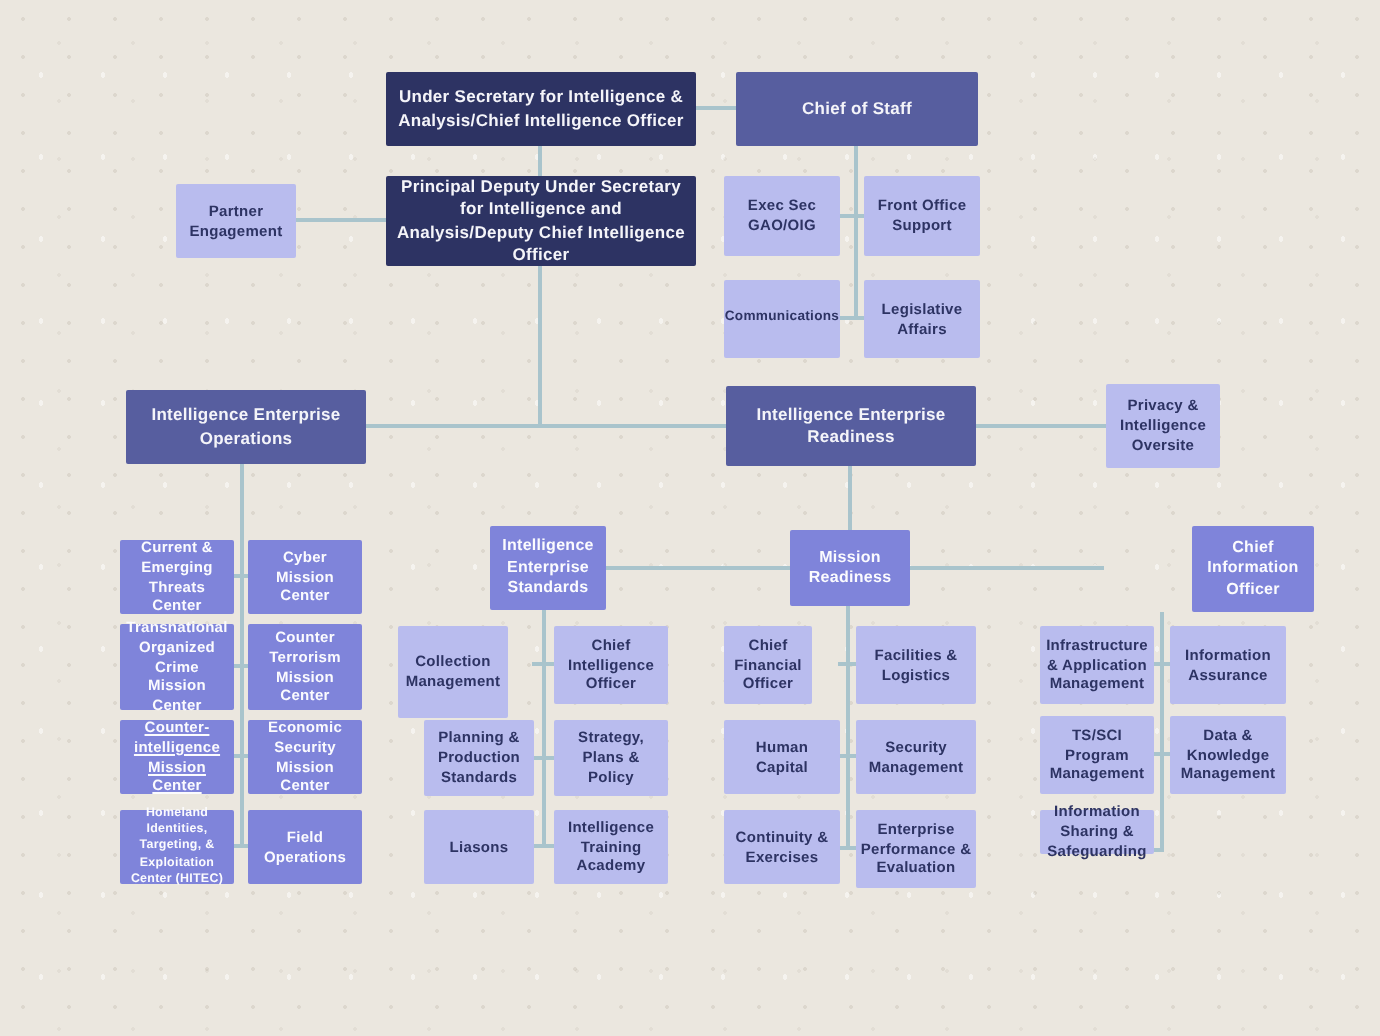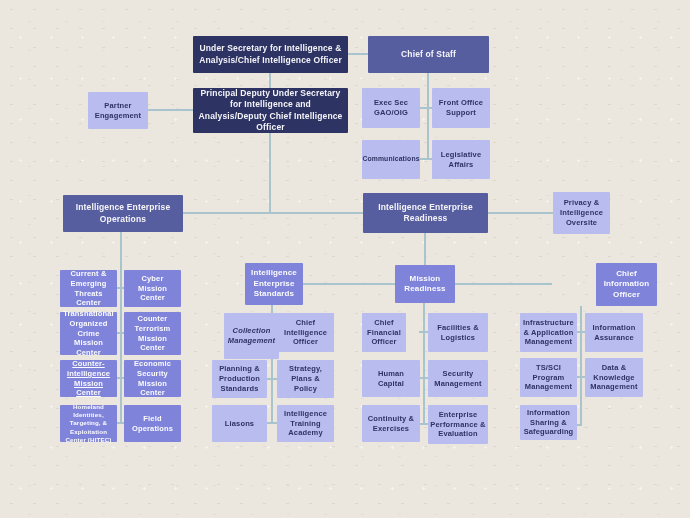--- a/index.html
+++ b/index.html
@@ -90,35 +90,35 @@
   <div class="node med" style="left:60px;top:270px;width:57px;height:37px;">Current &amp; Emerging Threats Center</div>
   <div class="node med" style="left:124px;top:270px;width:57px;height:37px;">Cyber Mission Center</div>
   <div class="node med" style="left:60px;top:312px;width:57px;height:43px;">Transnational Organized Crime Mission Center</div>
   <div class="node med" style="left:124px;top:312px;width:57px;height:43px;">Counter Terrorism Mission Center</div>
   <div class="node med" style="left:60px;top:360px;width:57px;height:37px;text-decoration:underline;">Counter-intelligence Mission Center</div>
   <div class="node med" style="left:124px;top:360px;width:57px;height:37px;">Economic Security Mission Center</div>
   <div class="node med xs" style="left:60px;top:405px;width:57px;height:37px;">Homeland Identities, Targeting, &amp; Exploitation Center (HITEC)</div>
   <div class="node med" style="left:124px;top:405px;width:57px;height:37px;">Field Operations</div>
 
   <div class="node med-hdr" style="left:245px;top:263px;width:58px;height:42px;">Intelligence Enterprise Standards</div>
-  <div class="node light" style="left:224px;top:313px;width:55px;height:46px;font-style:italic;">Collection Management</div>
+  <div class="node light" style="left:199px;top:313px;width:55px;height:46px;">Collection Management</div>
   <div class="node light" style="left:277px;top:313px;width:57px;height:39px;">Chief Intelligence Officer</div>
   <div class="node light" style="left:212px;top:360px;width:55px;height:38px;">Planning &amp; Production Standards</div>
   <div class="node light" style="left:277px;top:360px;width:57px;height:38px;">Strategy, Plans &amp; Policy</div>
   <div class="node light" style="left:212px;top:405px;width:55px;height:37px;">Liasons</div>
   <div class="node light" style="left:277px;top:405px;width:57px;height:37px;">Intelligence Training Academy</div>
 
   <div class="node med-hdr" style="left:395px;top:265px;width:60px;height:38px;">Mission Readiness</div>
   <div class="node light" style="left:362px;top:313px;width:44px;height:39px;">Chief Financial Officer</div>
   <div class="node light" style="left:428px;top:313px;width:60px;height:39px;">Facilities &amp; Logistics</div>
   <div class="node light" style="left:362px;top:360px;width:58px;height:37px;">Human Capital</div>
   <div class="node light" style="left:428px;top:360px;width:60px;height:37px;">Security Management</div>
   <div class="node light" style="left:362px;top:405px;width:58px;height:37px;">Continuity &amp; Exercises</div>
   <div class="node light" style="left:428px;top:405px;width:60px;height:39px;">Enterprise Performance &amp; Evaluation</div>
 
   <div class="node med-hdr" style="left:552px;top:263px;width:61px;height:43px;margin-left:44px;">Chief Information Officer</div>
   <div class="node light" style="left:520px;top:313px;width:57px;height:39px;">Infrastructure &amp; Application Management</div>
   <div class="node light" style="left:585px;top:313px;width:58px;height:39px;">Information Assurance</div>
   <div class="node light" style="left:520px;top:358px;width:57px;height:39px;text-align:center;">TS/SCI Program Management</div>
   <div class="node light" style="left:585px;top:358px;width:58px;height:39px;">Data &amp; Knowledge Management</div>
-  <div class="node light" style="left:520px;top:405px;width:57px;height:35px;">Information Sharing &amp; Safeguarding</div>
+  <div class="node light" style="left:520px;top:405px;width:57px;height:22px;">Information Sharing &amp; Safeguarding</div>
 
 </div>
 
 </body></html>

